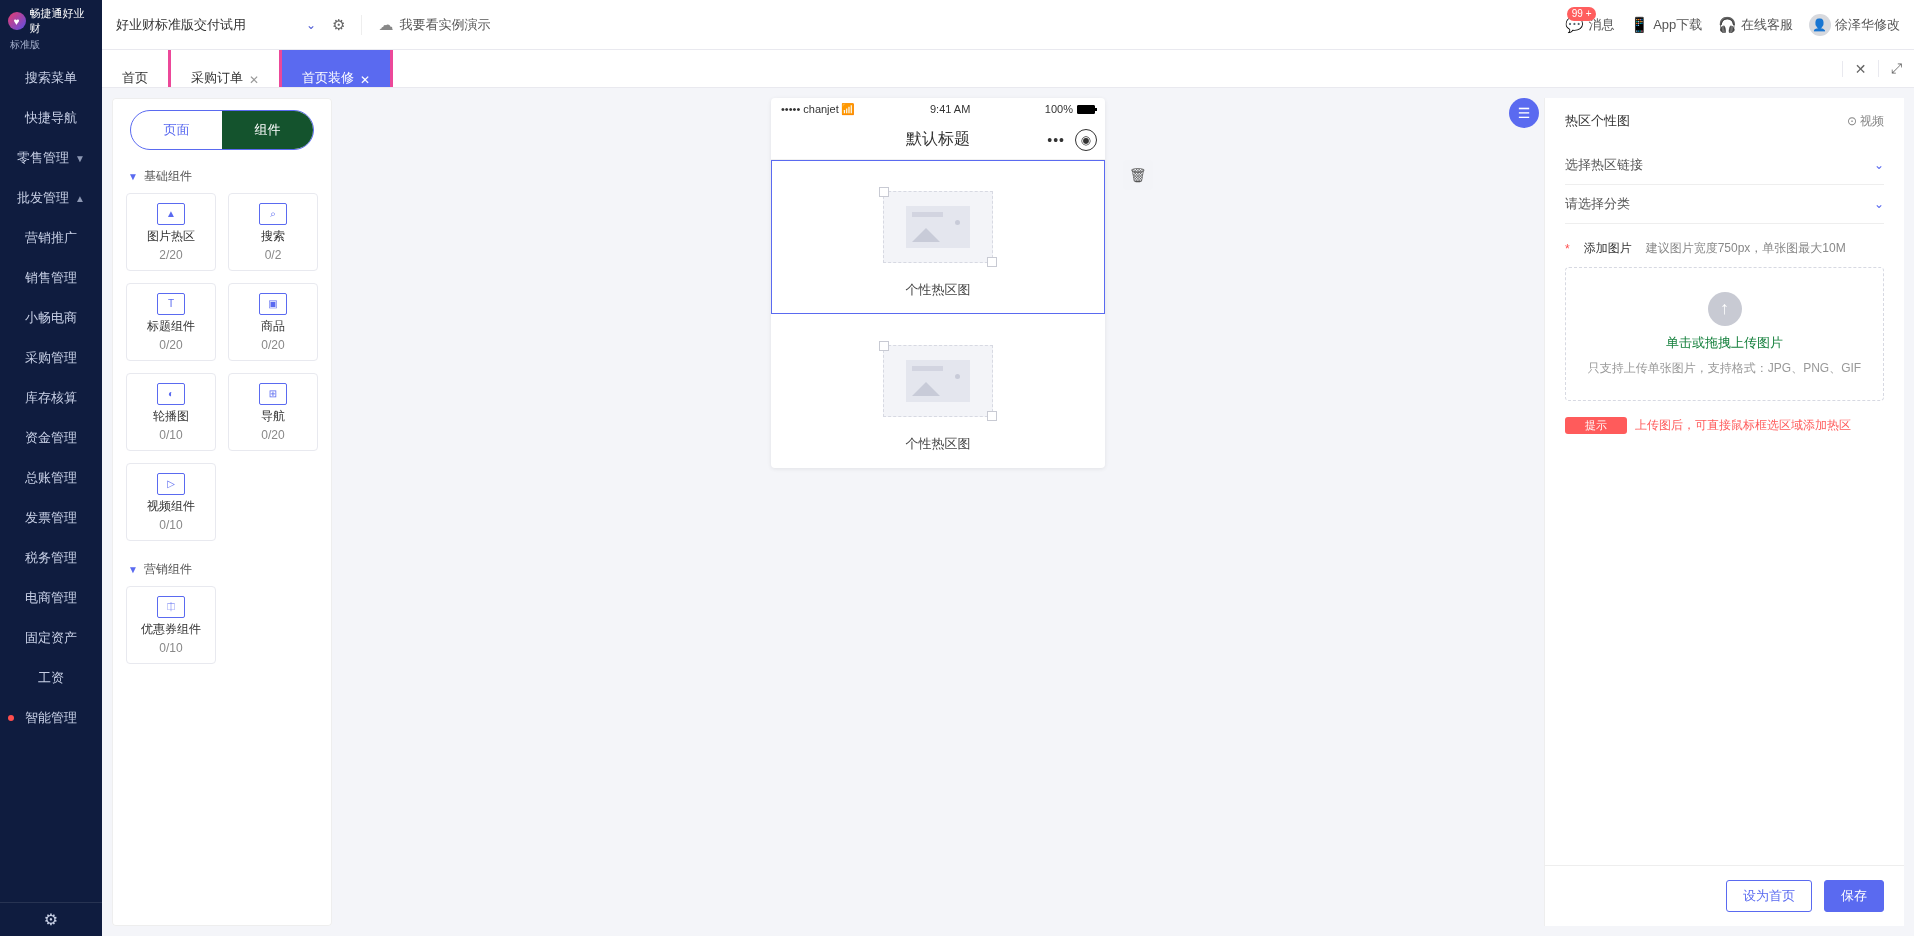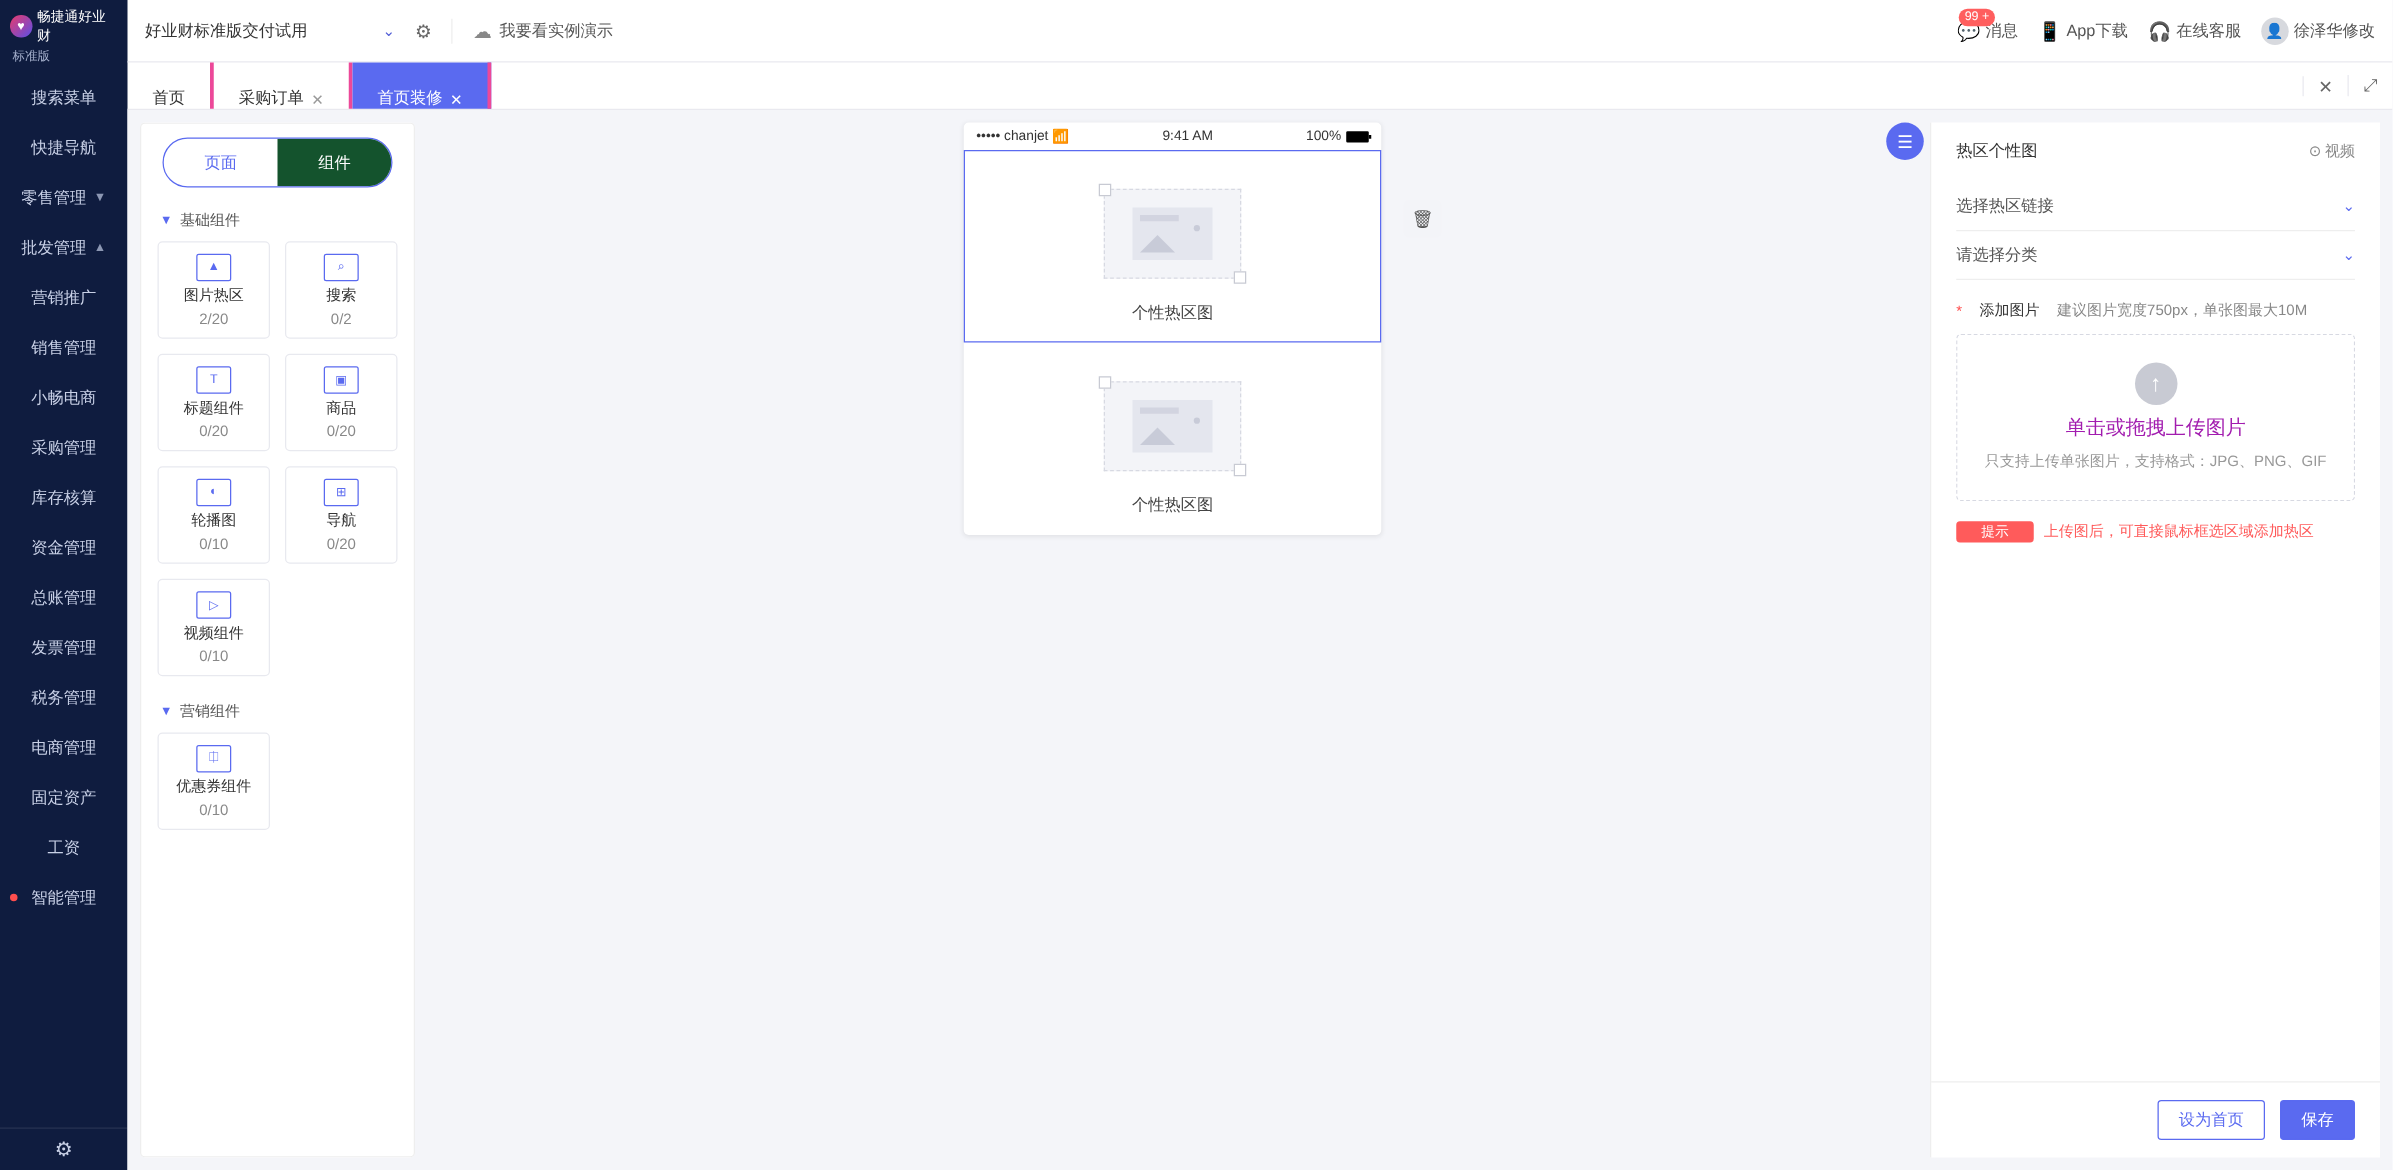--- a/index.html
+++ b/index.html
@@ -533,21 +533,21 @@
       width: 34px;
       height: 34px;
       border-radius: 50%;
       background: #c8cad3;
       color: #fff;
       display: flex;
       align-items: center;
       justify-content: center;
       font-size: 18px;
     }
-    .upload-title { font-size: 16px; color: #a21caf; }
+    .upload-title { font-size: 13px; color: #15803d; }
     .upload-sub { font-size: 12px; color: #999; }
     .tip-row {
       display: flex;
       align-items: center;
       gap: 8px;
       font-size: 12px;
       color: #ff5b5b;
       padding: 6px 0;
     }
     .tip-tag {
@@ -775,20 +775,27 @@
               <span>📶</span>
             </div>
             <div class="center">
                 <span>9:41 AM</span>
               </div>
             <div class="right">
               <span>100%</span>
               <span class="battery"></span>
             </div>
           </div>
+          <div class="title-bar">
+            <span>默认标题</span>
+            <div class="title-actions">
+              <span class="dots-btn">•••</span>
+              <span class="pill-btn">◉</span>
+            </div>
+          </div>
           <div id="blocks">
               <div class="hot-block selected">
                 <div class="img-placeholder">
                   <div class="img-inner">
                     <div class="img-line"></div>
                     <div class="img-mount"></div>
                   </div>
                 </div>
                 <div class="hot-label">个性热区图</div>
               </div>

